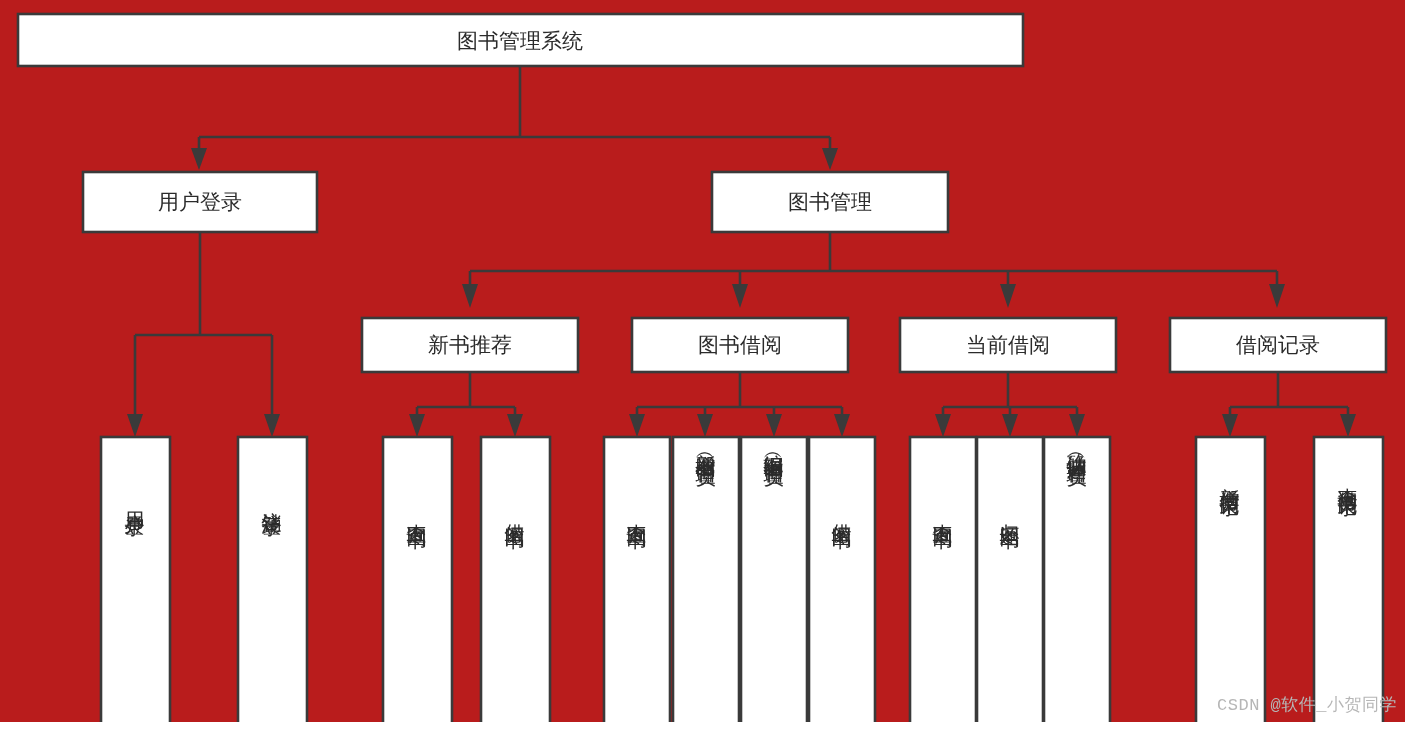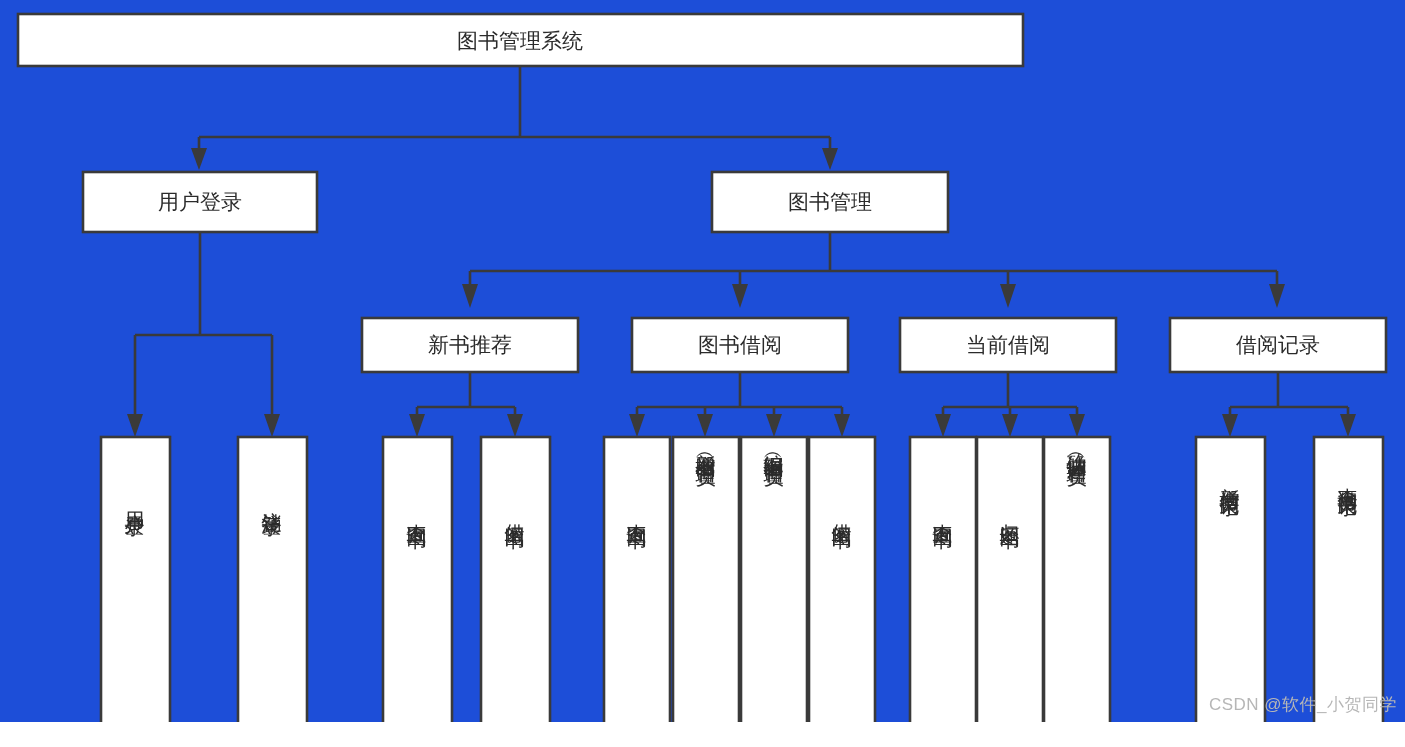--- a/index.html
+++ b/index.html
@@ -8,21 +8,21 @@
     padding: 0;
     background: #ffffff;
   }
   body {
     font-family: "DejaVu Sans", "Liberation Sans", sans-serif;
   }
   #diagram-root {
     position: relative;
     width: 1405px;
     height: 722px;
-    background: #1d4ed8;
+    background: #b91c1c;
     overflow: hidden;
   }
   svg#flow-svg {
     position: absolute;
     left: 0;
     top: 0;
     width: 1405px;
     height: 747px;
     display: block;
   }
@@ -54,21 +54,21 @@
     fill: #2b2b2b;
     writing-mode: vertical-rl;
     text-orientation: upright;
     letter-spacing: 2px;
     text-anchor: middle;
   }
   .watermark {
     position: absolute;
     right: 8px;
     bottom: 6px;
-    font-family: Liberation Sans, sans-serif;
+    font-family: Liberation Mono, monospace;
     font-size: 17px;
     color: #b6b6b6;
     letter-spacing: 0.5px;
     white-space: nowrap;
     pointer-events: none;
     margin-top: 36px;
   }
 </style>
 </head>
 <body>

